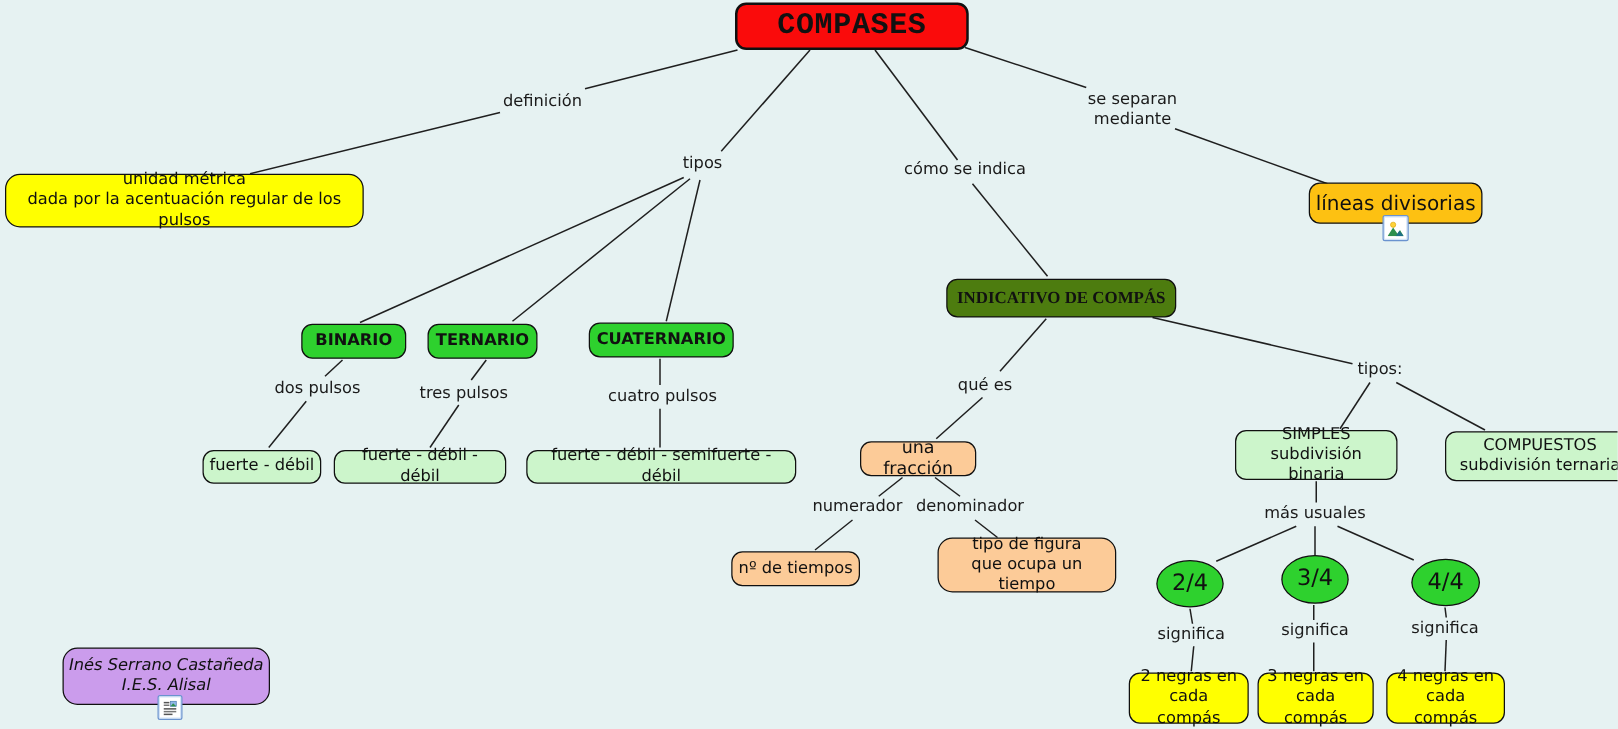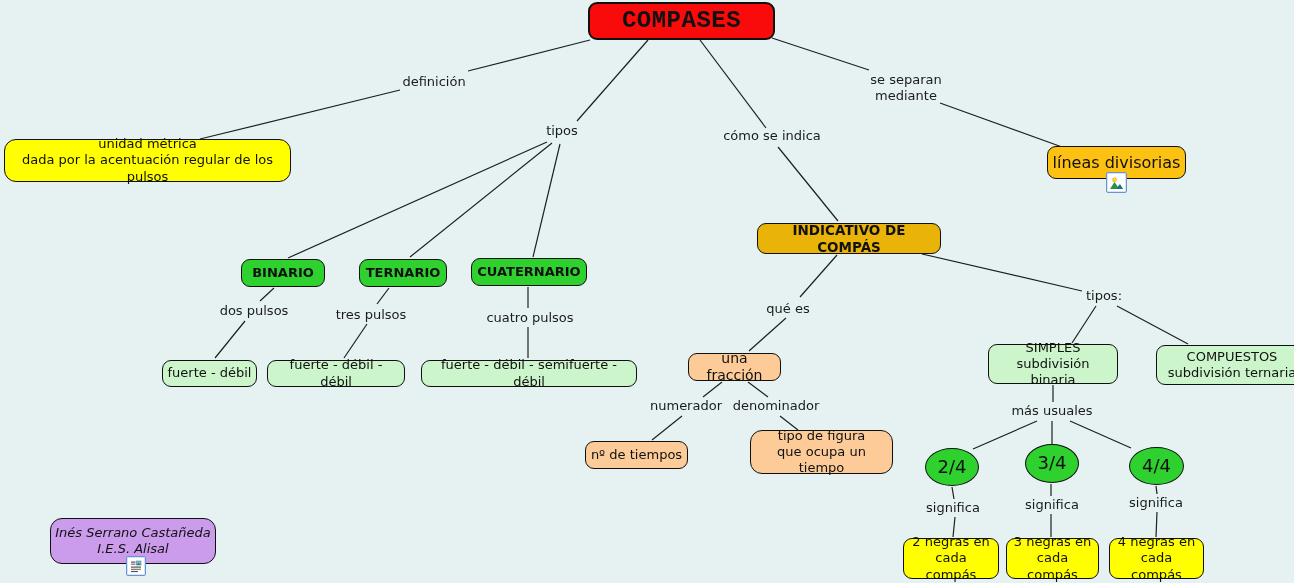--- a/index.html
+++ b/index.html
@@ -21,21 +21,21 @@
     white-space:pre-line;
     box-sizing:border-box;
     padding:1px 4px;
   }
   .rounded{border-radius:9px;}
   .rounded-lg{border-radius:12px;}
   .ellipse{border-radius:50%;}
   .red{background:#fa0b0b;}
   .yellow{background:#ffff00;}
   .amber{background:#fdc112;}
-  .orange{background:#eab308;}
+  .orange{background:#4d7c0f;font-family:Liberation Serif, serif;}
   .green{background:#2ed12e;}
   .lightgreen{background:#ccf5cb;}
   .peach{background:#fccb98;}
   .purple{background:#cb9cec;}
   .bold{font-weight:bold;}
   .italic{font-style:italic;}
   .title{font-size:24px;font-weight:bold;border-width:2px;letter-spacing:.5px;font-family:Liberation Mono, monospace;}
   .big{font-size:16px;}
   .frac{font-size:18px;}
   .label{
@@ -107,21 +107,21 @@
       <rect x="0" y="0" width="13" height="13" fill="#ffffff"></rect>
       <circle cx="4.5" cy="3.8" r="2.1" fill="#ffd23a" stroke="#d8a400" stroke-width="0.5"></circle>
       <polygon points="0,13 4.5,6 8,11 10,8 13,13" fill="#2e8f4c"></polygon>
       <polygon points="6.5,13 9.5,8.5 13,13" fill="#1f6f86"></polygon>
     </svg>
   </div>
 
   <div class="node orange rounded bold" style="left:757px;top:223px;width:184px;height:31px;font-size:13.5px;">INDICATIVO DE COMPÁS</div>
 
   <div class="node green rounded bold" style="left:241px;top:259px;width:84px;height:28px;">BINARIO</div>
-  <div class="node green rounded bold" style="left:359px;top:259px;width:88px;height:28px;">TERNARIO</div>
+  <div class="node green rounded bold" style="left:342px;top:259px;width:88px;height:28px;">TERNARIO</div>
   <div class="node green rounded bold" style="left:471px;top:258px;width:116px;height:28px;">CUATERNARIO</div>
 
   <div class="node lightgreen rounded" style="left:162px;top:360px;width:95px;height:27px;">fuerte - débil</div>
   <div class="node lightgreen rounded" style="left:267px;top:360px;width:138px;height:27px;">fuerte - débil - débil</div>
   <div class="node lightgreen rounded" style="left:421px;top:360px;width:216px;height:27px;">fuerte - débil - semifuerte - débil</div>
 
   <div class="node peach rounded" style="left:688px;top:353px;width:93px;height:28px;font-size:14px;">una fracción</div>
 
   <div class="node peach rounded" style="left:585px;top:441px;width:103px;height:28px;">nº de tiempos</div>
 

